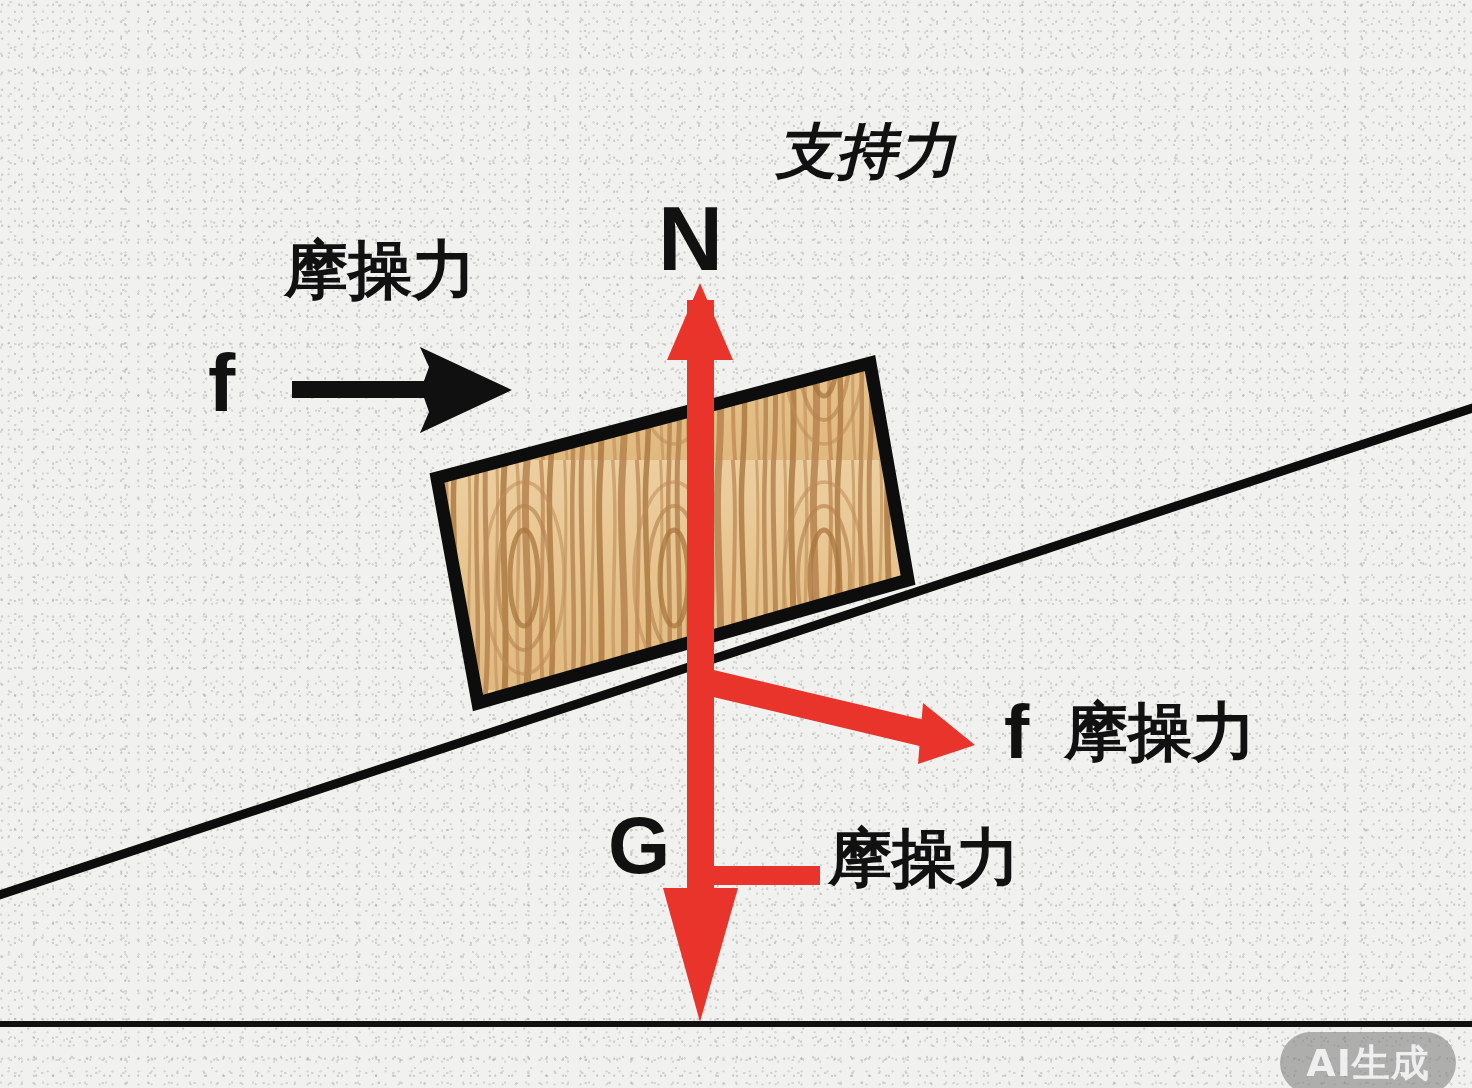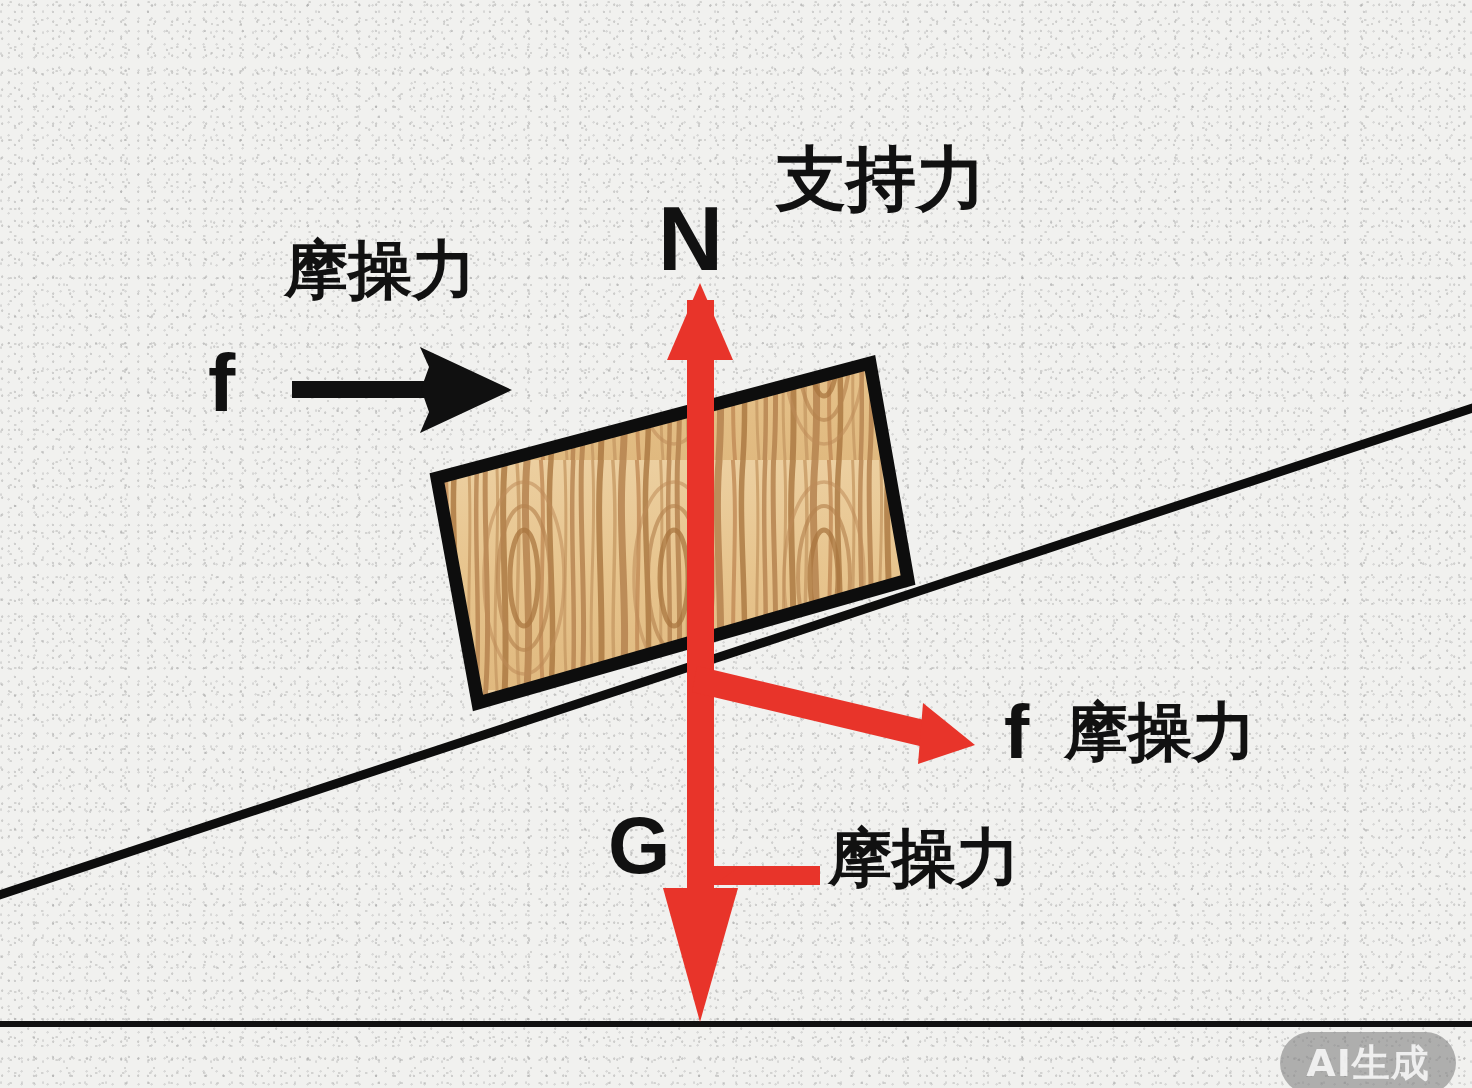--- a/index.html
+++ b/index.html
@@ -146,21 +146,21 @@
       <rect x="714" y="866" width="106" height="19" fill="#e8342a"></rect>
       <polygon points="714,866 740,866 714,885" fill="#e8342a"></polygon>
     </g>
 
     <g>
       <rect x="292" y="381" width="196" height="17" fill="#101010"></rect>
       <polygon points="512,390 420,347 429,367 421,389 429,412 420,433" fill="#101010"></polygon>
     </g>
   </svg>
 
-  <div class="lbl cjk" style="left:776px; top:144px; font-size:70px;">支持力</div>
+  <div class="lbl cjk" style="left:776px; top:121px; font-size:60px;font-style:italic;">支持力</div>
 
   <div class="lbl lat" style="left:658px; top:194px; font-size:90px;">N</div>
 
   <div class="lbl cjk" style="left:284px; top:238px; font-size:64px;">摩操力</div>
 
   <div class="lbl lat" style="left:208px; top:342px; font-size:82px;">f</div>
 
   <div class="lbl lat" style="left:1004px; top:694px; font-size:76px;">f</div>
 
   <div class="lbl cjk" style="left:1064px; top:700px; font-size:64px;">摩操力</div>

